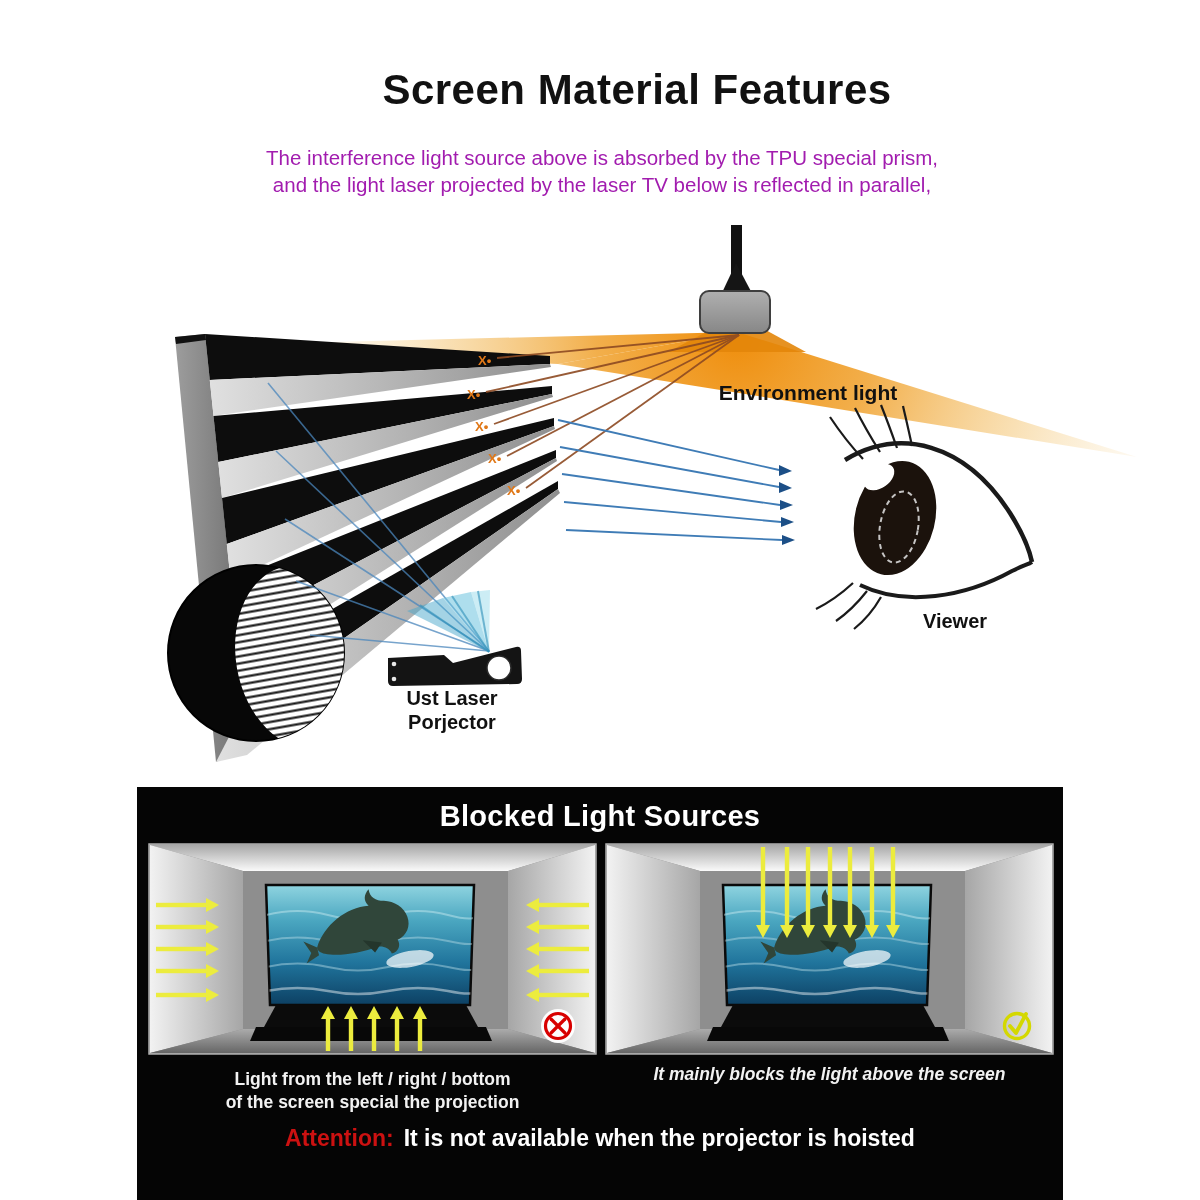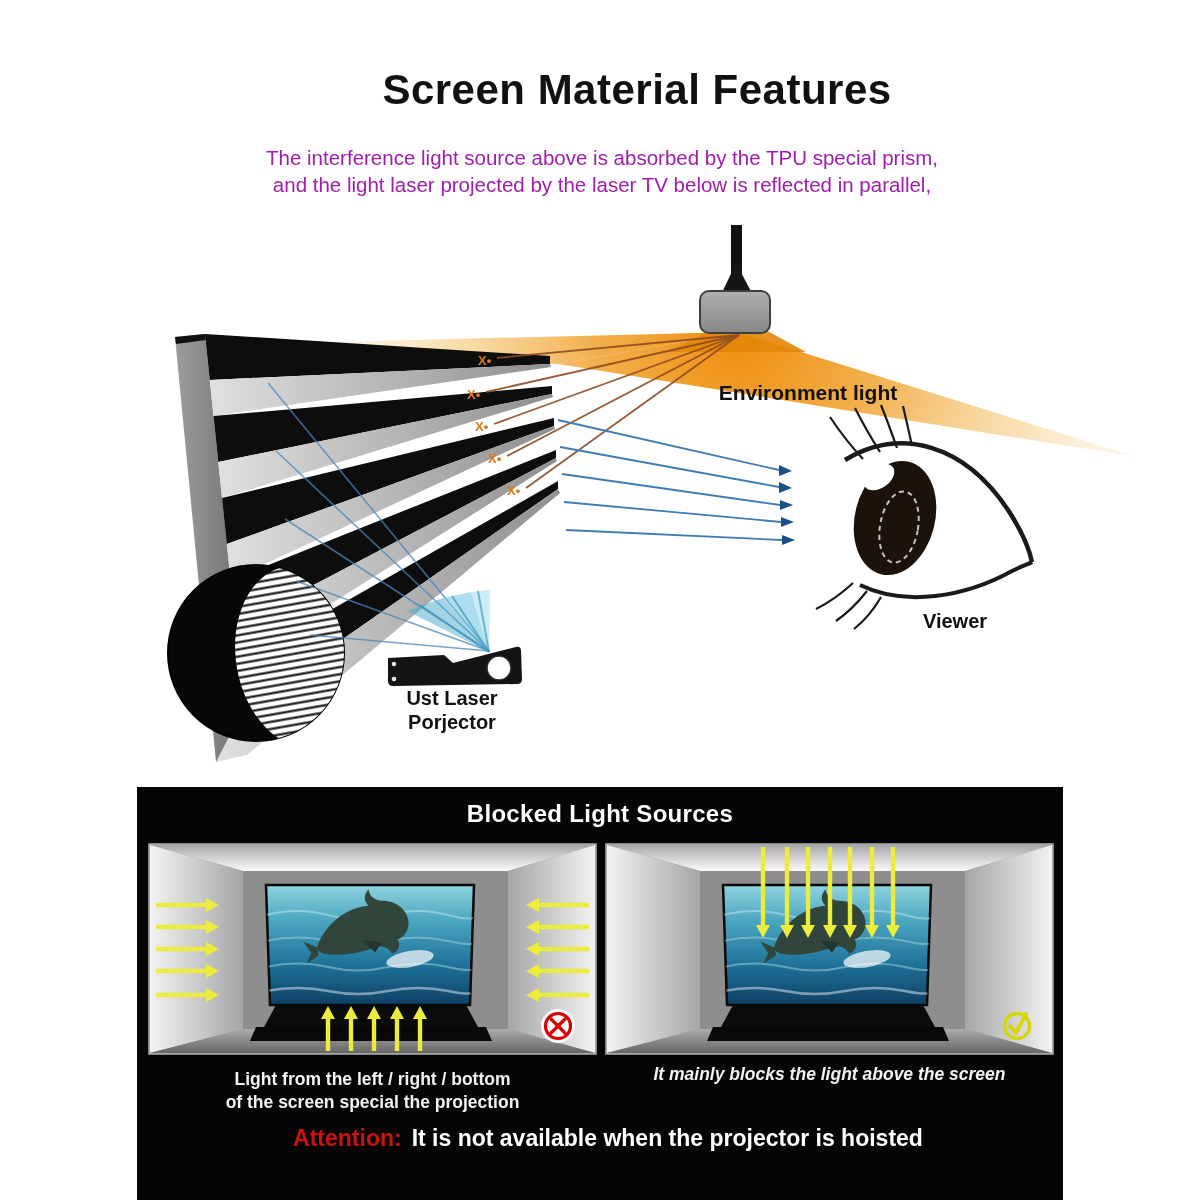--- a/index.html
+++ b/index.html
@@ -7,30 +7,30 @@
           font-family:"Liberation Sans",sans-serif;}
   .title{position:absolute;top:66px;left:0;width:100%;text-align:center;
          font-size:42px;font-weight:900;color:#111;letter-spacing:0.5px;margin:0;padding-left:37px;}
   .subtitle{position:absolute;top:142px;left:0;width:100%;text-align:center;
             font-size:20.5px;font-weight:500;color:#a21caf;line-height:27px;margin:2px;}
   .diagram-svg{position:absolute;top:215px;left:0;}
   svg text{font-family:"Liberation Sans",sans-serif;}
   .svg-label{font-weight:bold;fill:#111;}
   .panel{position:absolute;left:137px;top:787px;width:926px;height:413px;background:#050505;}
   .panel-heading{position:absolute;top:13px;left:0;width:100%;text-align:center;
-                 color:#fff;font-size:24px;font-weight:bold;letter-spacing:0.3px;}
+                 color:#fff;font-size:29px;font-weight:bold;letter-spacing:0.3px;}
   .room{position:absolute;top:56px;}
   .room.left{left:11px;}
   .room.right{left:468px;}
   .caption{position:absolute;width:449px;text-align:center;color:#f2f2f2;
            font-size:17.5px;font-weight:bold;line-height:23px;}
   .caption.left{left:11px;top:281px;}
   .caption.right{left:468px;top:276px;font-style:italic;}
   .attention{position:absolute;top:338px;left:0;width:100%;text-align:center;
-             font-size:23px;font-weight:bold;color:#ffffff;padding-left:8px;}
+             font-size:23px;font-weight:bold;color:#ffffff;}
   .attention .red{color:#cc1111;margin-right:10px;}
   .cap-line{display:block;}
 </style>
 </head>
 <body>
 
 <div class="canvas">
 
   <h1 class="title">Screen Material Features</h1>
   <p class="subtitle">

